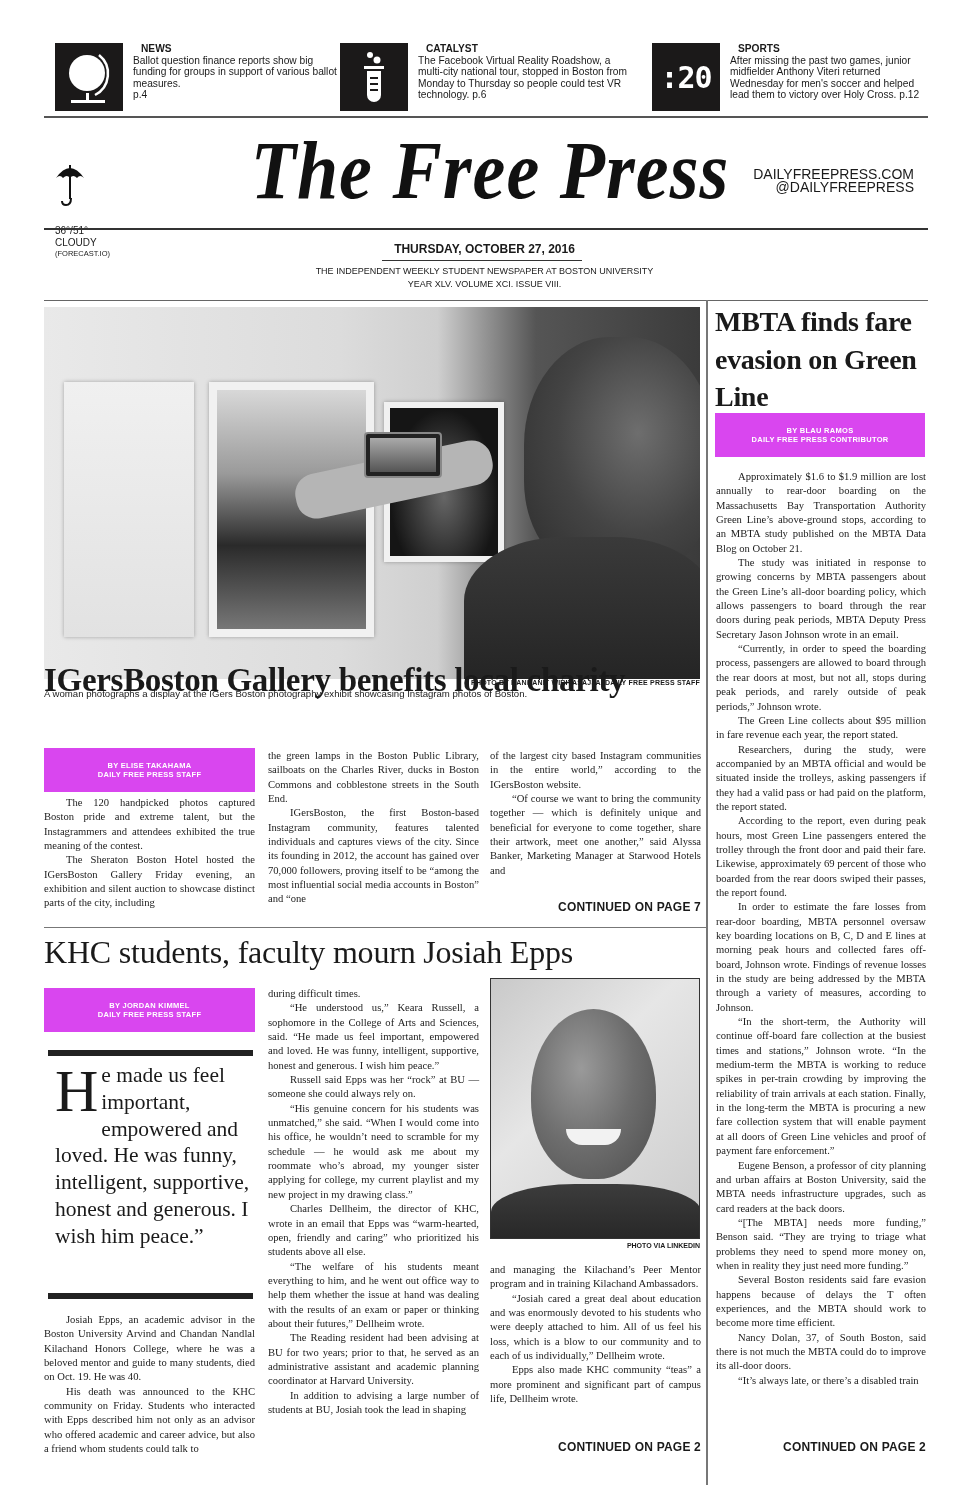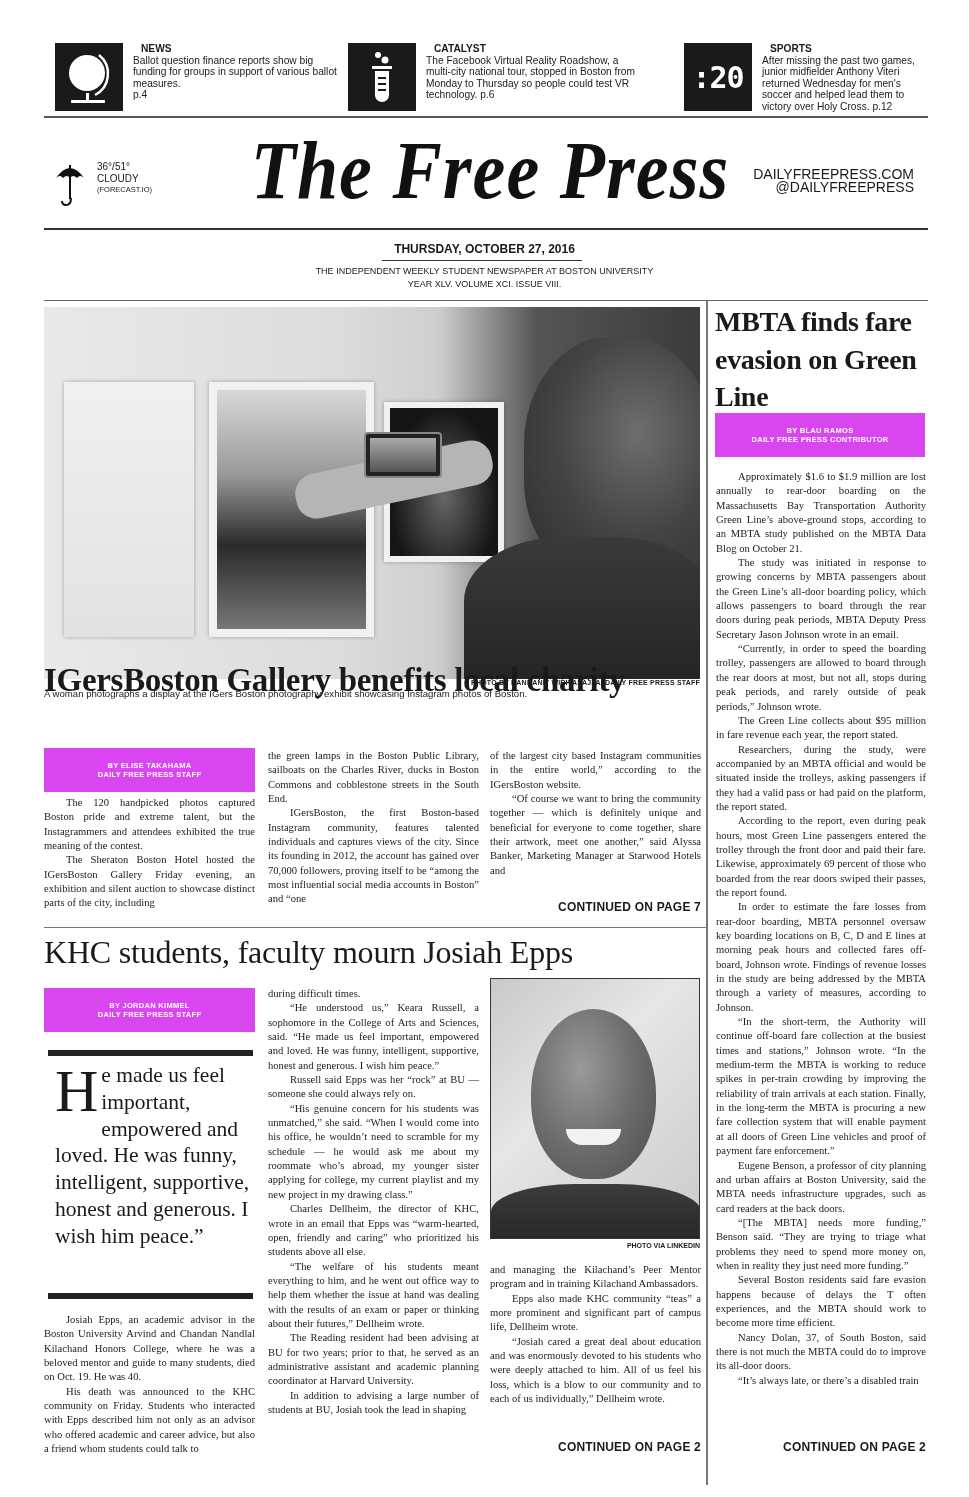--- a/index.html
+++ b/index.html
@@ -7,21 +7,21 @@
   body { position: relative; color: #1a1a1a; font-family: "Liberation Serif", serif; }
 
   
   .teaser { position: absolute; top: 43px; display: flex; gap: 10px; }
   .teaser-icon { width: 68px; height: 68px; background: #1b1919; flex: 0 0 68px; position: relative; overflow: hidden; }
   .teaser-text { font-size: 10.2px; line-height: 11.6px; font-family: "Liberation Sans", sans-serif; color: #1a1a1a; }
   .teaser-label { font-weight: bold; display: block; padding-left: 8px; }
   .top-rule { position: absolute; top: 116px; left: 44px; width: 884px; height: 2px; background: #555; }
 
   
-  .weather { position: absolute; top: 160px; left: 55px; display: flex; gap: 12px; }
+  .weather { position: absolute; top: 160px; left: 55px; display: flex; gap: 12px; flex-direction: column; }
   .weather-text { font-family: "Liberation Sans", sans-serif; font-size: 10px; line-height: 11.5px; margin-top: 1px; }
   .weather-text .small { font-size: 7.5px; }
   .masthead-title { position: absolute; top: 128px; left: 230px; width: 520px; text-align: center; font-family: "Liberation Serif", serif; font-weight: bold; font-size: 74px; letter-spacing: 1px; font-style: italic; transform: scaleY(1.12); color: #111; }
   .site-links { position: absolute; top: 168px; right: 55px; text-align: right; font-family: "Liberation Sans", sans-serif; font-size: 14px; line-height: 13px; }
   .mast-rule { position: absolute; top: 228px; left: 44px; width: 884px; height: 2px; background: #333; }
   .dateline { position: absolute; top: 242px; left: 0; width: 969px; text-align: center; font-family: "Liberation Sans", sans-serif; font-weight: bold; font-size: 12px; }
   .dateline-rule { position: absolute; top: 260px; left: 382px; width: 200px; height: 1px; background: #333; }
   .subtitle { position: absolute; top: 265px; left: 0; width: 969px; text-align: center; font-family: "Liberation Sans", sans-serif; font-size: 9px; line-height: 12.5px; }
   .section-rule { position: absolute; top: 300px; left: 44px; width: 884px; height: 1px; background: #666; }
 
@@ -78,40 +78,40 @@
       <rect x="16" y="57" width="34" height="3" fill="#fff"></rect>
     </svg>
   </div>
   <div class="teaser-text">
     <span class="teaser-label">NEWS</span>
     <span>Ballot question finance reports show big funding for groups in support of various ballot measures.</span><br>
     <span>p.4</span>
   </div>
 </div>
 
-<div class="teaser" style="left:348px; width:295px;">
+<div class="teaser" style="left:340px; width:295px;">
   <div class="teaser-icon">
     <svg width="68" height="68" viewBox="0 0 68 68">
       <circle cx="30" cy="12" r="3" fill="#fff"></circle>
       <circle cx="37" cy="17" r="3.5" fill="#fff"></circle>
       <rect x="24" y="23" width="20" height="3" fill="#fff"></rect>
       <path d="M27 28 L27 52 A7 7 0 0 0 41 52 L41 28 Z" fill="#fff"></path>
       <rect x="30" y="34" width="8" height="2" fill="#1b1919"></rect>
       <rect x="30" y="40" width="8" height="2" fill="#1b1919"></rect>
       <rect x="30" y="46" width="8" height="2" fill="#1b1919"></rect>
     </svg>
   </div>
   <div class="teaser-text">
     <span class="teaser-label">CATALYST</span>
     <span>The Facebook Virtual Reality Roadshow, a multi-city national tour, stopped in Boston from Monday to Thursday so people could test VR technology. p.6</span>
   </div>
 </div>
 
 <div class="teaser" style="left:652px; width:280px;">
-  <div class="teaser-icon" style="display:flex;align-items:center;justify-content:center;margin-left:32px;">
+  <div class="teaser-icon" style="display:flex;align-items:center;justify-content:center;">
     <span style="color:#fff;font-family:'DejaVu Sans Mono',monospace;font-size:30px;font-weight:bold;letter-spacing:-1px;">:20</span>
   </div>
   <div class="teaser-text">
     <span class="teaser-label">SPORTS</span>
     <span>After missing the past two games, junior midfielder Anthony Viteri returned Wednesday for men's soccer and helped lead them to victory over Holy Cross. p.12</span>
   </div>
 </div>
 
 <div class="top-rule"></div>
 
@@ -218,34 +218,34 @@
 
 <div class="portrait">
   <div class="portrait-suit"></div>
   <div class="portrait-head"></div>
   <div class="portrait-smile"></div>
 </div>
 <div class="portrait-credit">PHOTO  VIA LINKEDIN</div>
 
 <div class="body-col" style="top:1263px;left:490px;width:211px;">
   <p class="noindent">and managing the Kilachand’s Peer Mentor program and in training Kilachand Ambassadors.</p>
+  <p>“Josiah cared a great deal about education and was enormously devoted to his students who were deeply attached to him. All of us feel his loss, which is a blow to our community and to each of us individually,” Dellheim wrote.</p>
   <p>Epps also made KHC community “teas” a more prominent and significant part of campus life, Dellheim wrote.</p>
-  <p>“Josiah cared a great deal about education and was enormously devoted to his students who were deeply attached to him. All of us feel his loss, which is a blow to our community and to each of us individually,” Dellheim wrote.</p>
 </div>
 <div class="continued" style="top:1440px;left:490px;width:211px;">CONTINUED ON PAGE 2</div>
 
 <div class="mbta-headline">MBTA finds fare evasion on Green Line</div>
 <div class="byline" style="top:413px;left:715px;width:210px;height:44px;">
   <div>BY BLAU RAMOS</div>
   <div>DAILY FREE PRESS CONTRIBUTOR</div>
 </div>
 <div class="body-col" style="top:470px;left:716px;width:210px;">
   <p>Approximately $1.6 to $1.9 million are lost annually to rear-door boarding on the Massachusetts Bay Transportation Authority Green Line’s above-ground stops, according to an MBTA study published on the MBTA Data Blog on October 21.</p>
   <p>The study was initiated in response to growing concerns by MBTA passengers about the Green Line’s all-door boarding policy, which allows passengers to board through the rear doors during peak periods, MBTA Deputy Press Secretary Jason Johnson wrote in an email.</p>
-  <p>“Currently, in order to speed the boarding trolley, passengers are allowed to board through the rear doors at most, but not all, stops during peak periods, and rarely outside of peak periods,” Johnson wrote.</p>
+  <p>“Currently, in order to speed the boarding process, passengers are allowed to board through the rear doors at most, but not all, stops during peak periods, and rarely outside of peak periods,” Johnson wrote.</p>
   <p>The Green Line collects about $95 million in fare revenue each year, the report stated.</p>
   <p>Researchers, during the study, were accompanied by an MBTA official and would be situated inside the trolleys, asking passengers if they had a valid pass or had paid on the platform, the report stated.</p>
   <p>According to the report, even during peak hours, most Green Line passengers entered the trolley through the front door and paid their fare. Likewise, approximately 69 percent of those who boarded from the rear doors swiped their passes, the report found.</p>
   <p>In order to estimate the fare losses from rear-door boarding, MBTA personnel oversaw key boarding locations on B, C, D and E lines at morning peak hours and collected fares off-board, Johnson wrote. Findings of revenue losses in the study are being addressed by the MBTA through a variety of measures, according to Johnson.</p>
   <p>“In the short-term, the Authority will continue off-board fare collection at the busiest times and stations,” Johnson wrote. “In the medium-term the MBTA is working to reduce spikes in per-train crowding by improving the reliability of train arrivals at each station. Finally, in the long-term the MBTA is procuring a new fare collection system that will enable payment at all doors of Green Line vehicles and proof of payment fare enforcement.”</p>
   <p>Eugene Benson, a professor of city planning and urban affairs at Boston University, said the MBTA needs infrastructure upgrades, such as card readers at the back doors.</p>
   <p>“[The MBTA] needs more funding,” Benson said. “They are trying to triage what problems they need to spend more money on, when in reality they just need more funding.”</p>
   <p>Several Boston residents said fare evasion happens because of delays the T often experiences, and the MBTA should work to become more time efficient.</p>
   <p>Nancy Dolan, 37, of South Boston, said there is not much the MBTA could do to improve its all-door doors.</p>
   <p>“It’s always late, or there’s a disabled train</p>

